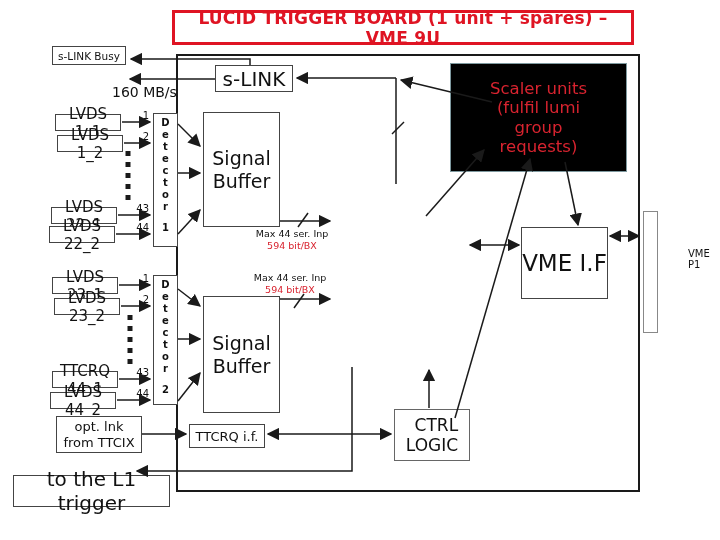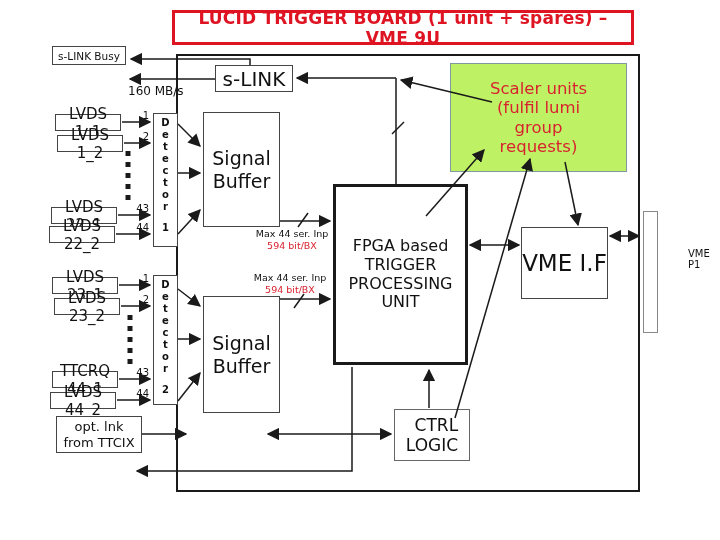--- a/index.html
+++ b/index.html
@@ -9,32 +9,32 @@
        display:flex;align-items:center;justify-content:center;text-align:center;z-index:2;}
   .pre{white-space:pre-line;line-height:1.18;}
   .lbl{position:absolute;z-index:3;}
 
   .title{left:172px;top:10px;width:462px;height:35px;border:3px solid #df1423;color:#df1423;
          font-weight:bold;font-size:17px;letter-spacing:.2px;}
   .board{left:176px;top:54px;width:464px;height:438px;border:2px solid #1a1a1a;background:transparent;z-index:1;}
 
   .slink-busy{left:52px;top:46px;width:74px;height:19px;font-size:10.5px;}
   .to-ros{left:47px;top:68px;width:78px;height:30px;font-size:20px;}
-  .rate{left:128px;top:84px;font-size:12px;}
+  .rate{left:112px;top:84px;font-size:14px;}
   .slink{left:215px;top:65px;width:78px;height:27px;font-size:20px;}
   .bytes-ev{left:287px;top:117px;width:108px;height:23px;font-size:14px;}
   .sb1{left:203px;top:112px;width:77px;height:115px;font-size:19px;}
   .sb2{left:203px;top:296px;width:77px;height:117px;font-size:19px;}
   .det{width:25px;font-size:10px;font-weight:bold;flex-direction:column;justify-content:flex-start;
        padding-top:3px;line-height:12px;}
   .det1{left:153px;top:113px;height:134px;}
   .det2{left:153px;top:275px;height:130px;}
   .det .num{margin-top:9px;}
   .fpga{left:333px;top:184px;width:135px;height:181px;border:3px solid #1a1a1a;font-size:16px;}
-  .scaler{left:450px;top:63px;width:177px;height:109px;background:#bef264;border:1px solid #7e999f;
+  .scaler{left:450px;top:63px;width:177px;height:109px;background:#000000;border:1px solid #7e999f;
           color:#d8232f;font-size:16.5px;}
   .vme-if{left:521px;top:227px;width:87px;height:72px;font-size:23px;}
   .vme-p1-box{left:643px;top:211px;width:15px;height:122px;border:1px solid #888;}
   .vme-p1-lbl{left:663px;top:248px;font-size:10px;margin-left:25px;}
   .ctrl{left:394px;top:409px;width:76px;height:52px;font-size:17px;border:1px solid #666;text-align:right;}
   .ttcrq{left:189px;top:424px;width:76px;height:24px;font-size:13px;}
   .opt-lnk{left:56px;top:416px;width:86px;height:37px;font-size:13px;}
   .l1{left:13px;top:475px;width:157px;height:32px;font-size:20px;}
 
   .lvds{width:66px;height:17px;font-size:15px;border:1px solid #444;}
@@ -94,35 +94,33 @@
 o
 r</span>
     <span class="num">2</span>
   </div>
 
   <div class="box sb1 pre">Signal
 Buffer</div>
   <div class="box sb2 pre">Signal
 Buffer</div>
   <div class="box slink">s-LINK</div>
-  <div class="box fpga pre">FPGA based
-TRIGGER
-PROCESSING
-UNIT</div>
   <div class="box scaler pre">Scaler units
 (fulfil lumi
 group
 requests)</div>
   <div class="box vme-if">VME I.F</div>
   <div class="box vme-p1-box"></div>
   <div class="lbl vme-p1-lbl">VME P1</div>
   <div class="box ctrl pre">CTRL
 LOGIC</div>
+  <div class="box ttcrq">TTCRQ i.f.</div>
   <div class="box opt-lnk pre">opt. lnk
 from TTCIX</div>
+  <div class="box l1">to the L1 trigger</div>
 
   <div class="maxinp" style="left:246px;top:228px">Max 44 ser. Inp</div>
   <div class="maxinp redtxt" style="left:246px;top:240px">594 bit/BX</div>
   <div class="maxinp" style="left:244px;top:272px">Max 44 ser. Inp</div>
   <div class="maxinp redtxt" style="left:244px;top:284px">594 bit/BX</div>
 
   <svg class="overlay" width="720" height="540" viewBox="0 0 720 540">
     <defs>
       <marker id="ah" viewBox="0 0 10 10" refX="9" refY="5" markerWidth="8.5" markerHeight="8.5" orient="auto-start-reverse">
           <path d="M0,0 L10,5 L0,10 z" fill="#1a1a1a"></path>

